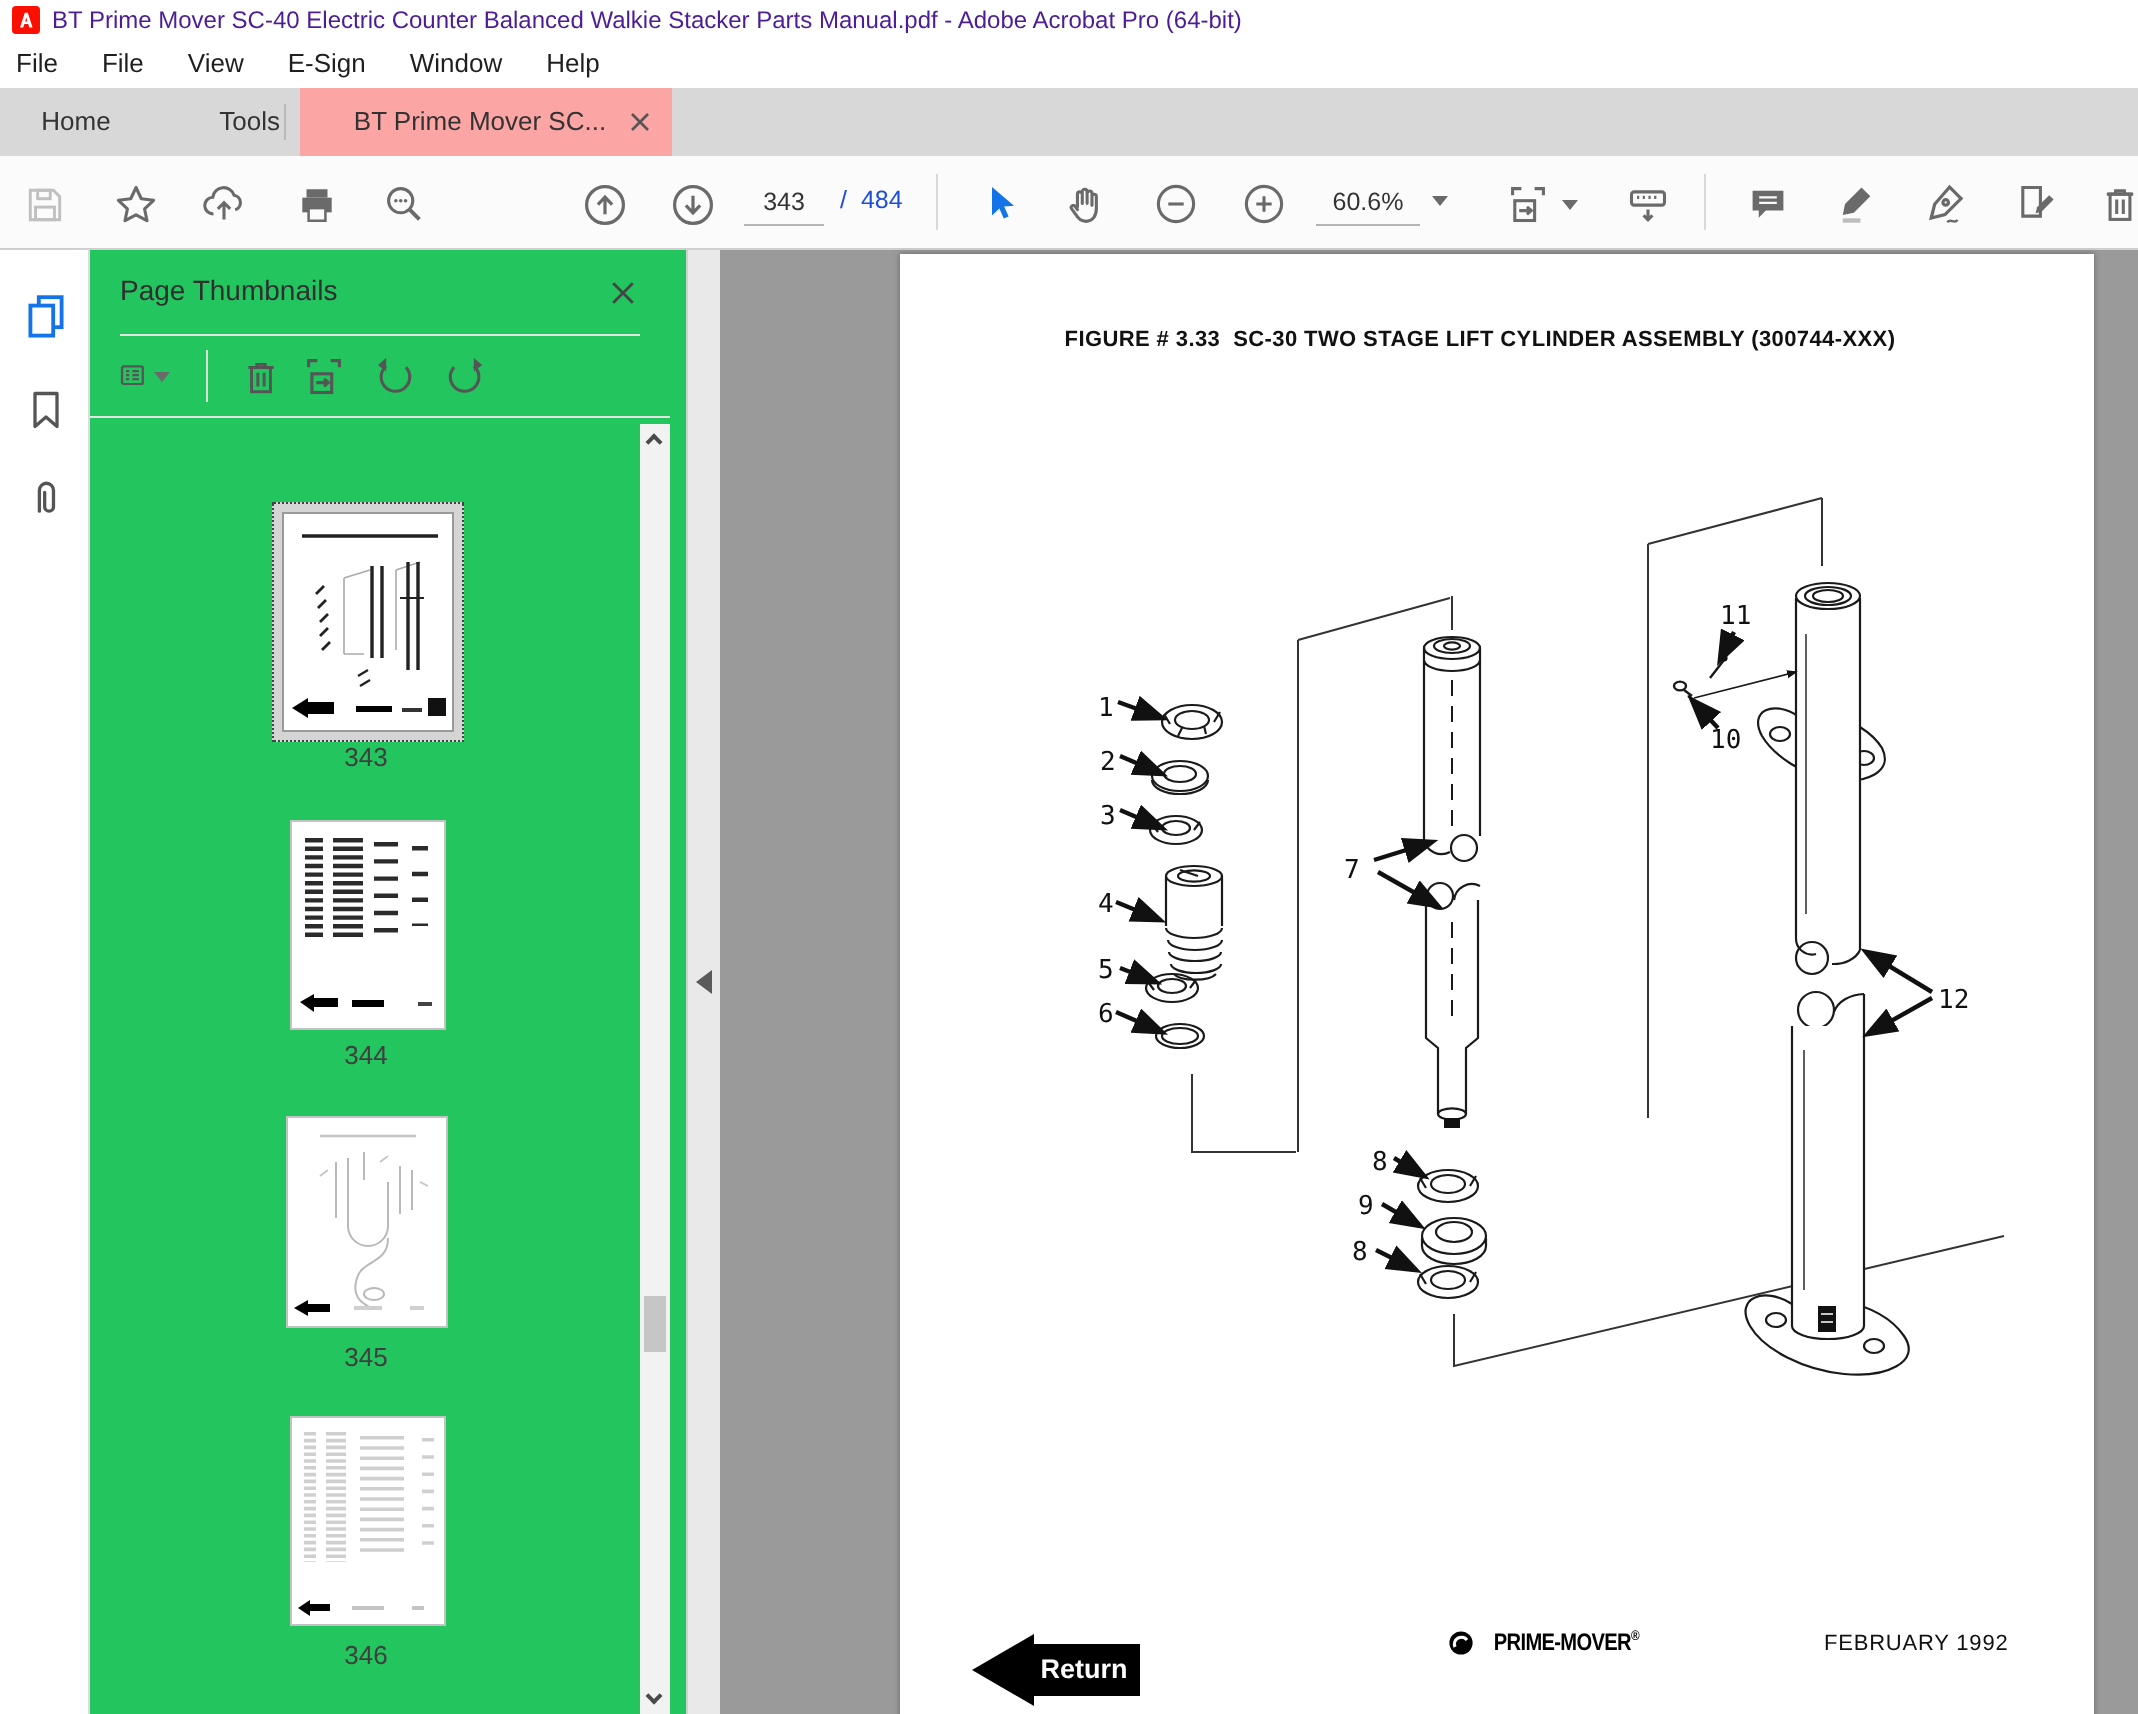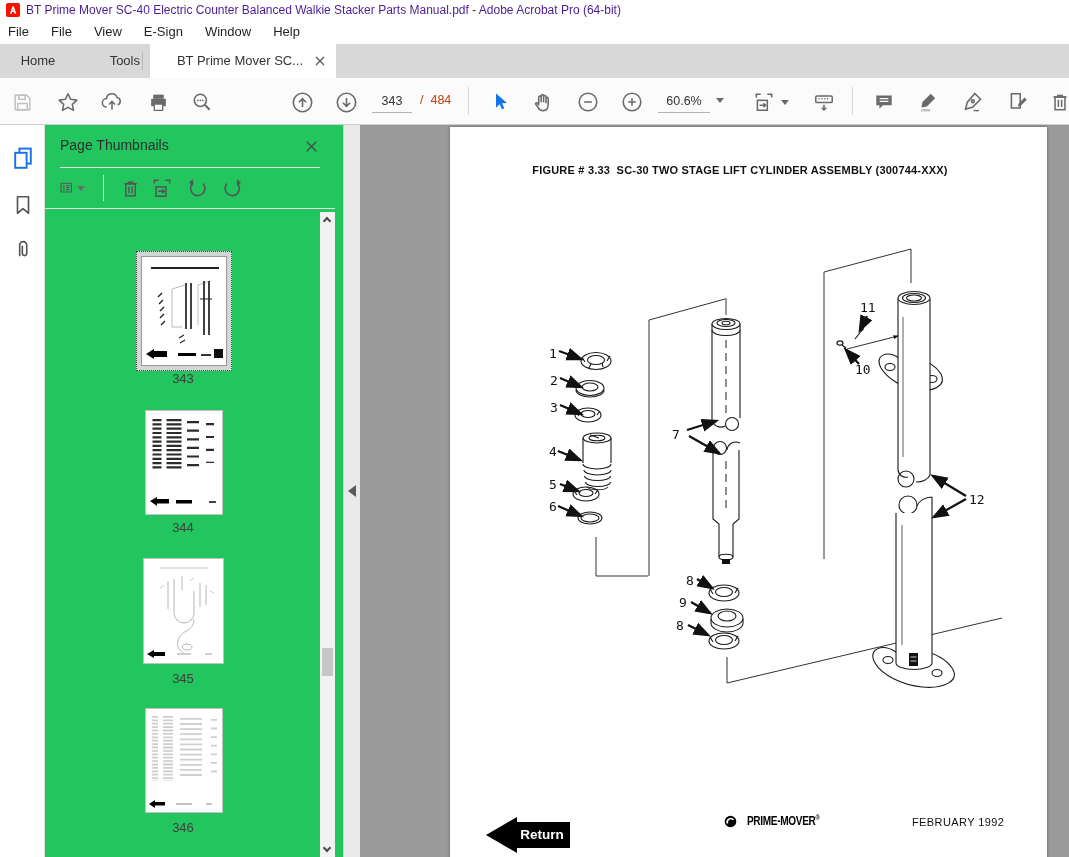--- a/index.html
+++ b/index.html
@@ -16,30 +16,30 @@
   .menubar { position:absolute; left:0; top:20px; width:1069px; height:24px; display:flex; align-items:center; padding-left:8px; background:#fff; }
   .menu-item { font-size:13px; color:#1f1f1f; padding:0 11px; height:24px; line-height:24px; cursor:default; }
   .menu-item:first-child { padding-left:0; }
 
   
   .tabbar { position:absolute; left:0; top:44px; width:1069px; height:34px; background:#d8d8d8; }
   .tab { position:absolute; top:0; height:34px; line-height:34px; text-align:center; font-size:13px; color:#333; }
   .tab-home { left:0; width:76px; }
   .tab-tools { left:76px; width:64px;text-align:right; }
   .tab-divider { position:absolute; left:142px; top:8px; width:1px; height:18px; background:#b9b9b9; }
-  .tab-doc { left:150px; width:186px; background:#ffffff; }
+  .tab-doc { left:150px; width:186px; background:#fca5a5; }
   .tab-doc .tab-label { position:absolute; left:24px; top:0; width:132px; height:34px; line-height:34px; white-space:nowrap; overflow:hidden; }
   .tab-close { position:absolute; right:10px; top:11px; width:12px; height:12px; cursor:pointer; }
 
   
   .toolbar { position:absolute; left:0; top:78px; width:1069px; height:47px; background:#fbfbfb; border-bottom:1px solid #cfcfcf; }
   .tbtn { position:absolute; top:12px; width:24px; height:24px; display:flex; align-items:center; justify-content:center; cursor:pointer; }
   .tsep { position:absolute; top:9px; width:1px; height:28px; background:#d9d9d9; }
   .page-input { position:absolute; left:372px; top:11px; width:40px; height:24px; border:none; border-bottom:1px solid #b5b5b5; background:transparent; text-align:center; font-size:12.5px; color:#333; font-family:"Liberation Sans",sans-serif; }
-  .page-total-wrap { position:absolute; left:420px; top:15px; font-size:12.5px; color:#c2410c; }
+  .page-total-wrap { position:absolute; left:420px; top:15px; font-size:12.5px; color:#1d4ed8; }
   .zoom-box { position:absolute; left:658px; top:11px; width:70px; height:24px; cursor:pointer; }
   .zoom-text { display:inline-block; width:52px; height:24px; line-height:24px; text-align:center; font-size:12.5px; color:#333; border-bottom:1px solid #b5b5b5; }
   .caret { display:inline-block; width:0; height:0; border-left:4px solid transparent; border-right:4px solid transparent; border-top:5px solid #6a6a6a; vertical-align:middle; margin-left:6px; }
 
   
   .main { position:absolute; left:0; top:125px; width:1069px; height:732px; }
 
   .rail { position:absolute; left:0; top:0; width:45px; height:732px; background:#fff; border-right:1px solid #dcdcdc; }
   .rail-btn { position:absolute; left:11px; width:24px; height:24px; display:flex; align-items:center; justify-content:center; cursor:pointer; }
 

